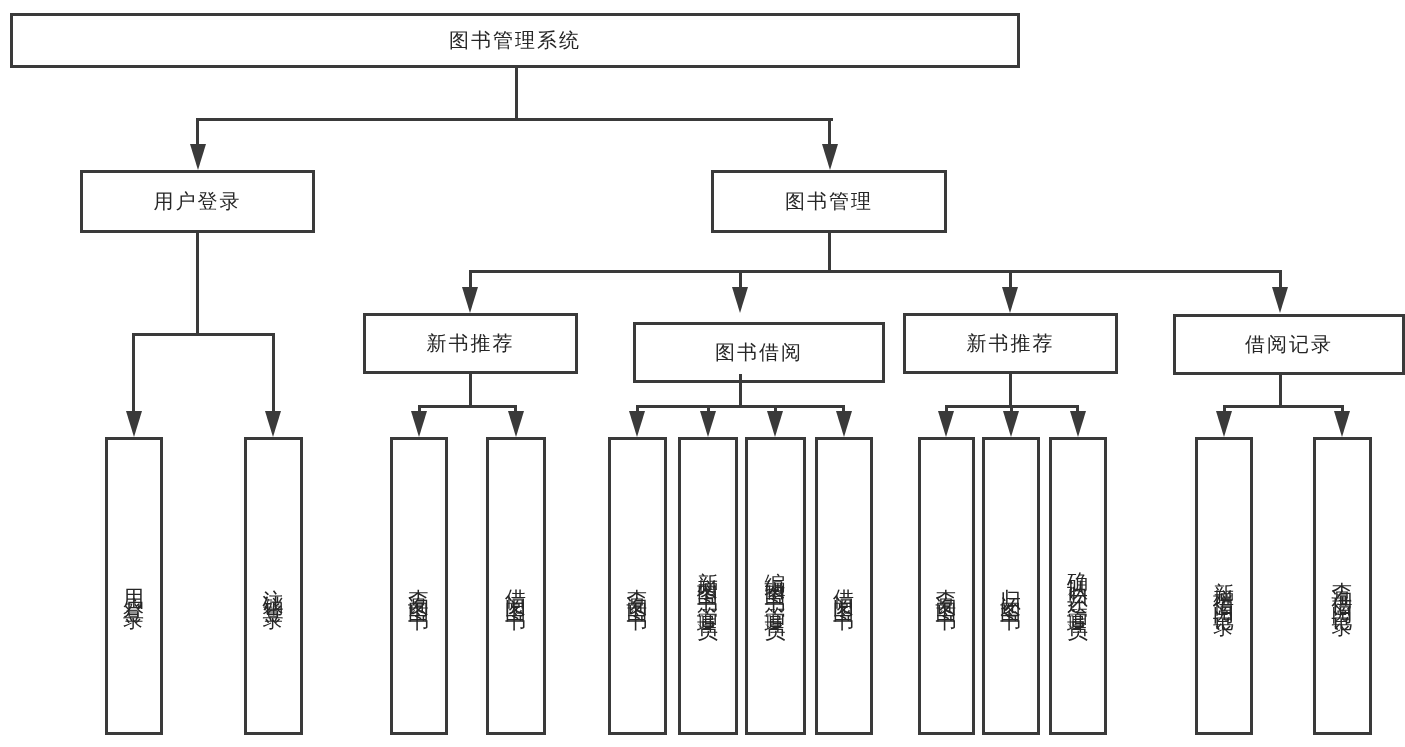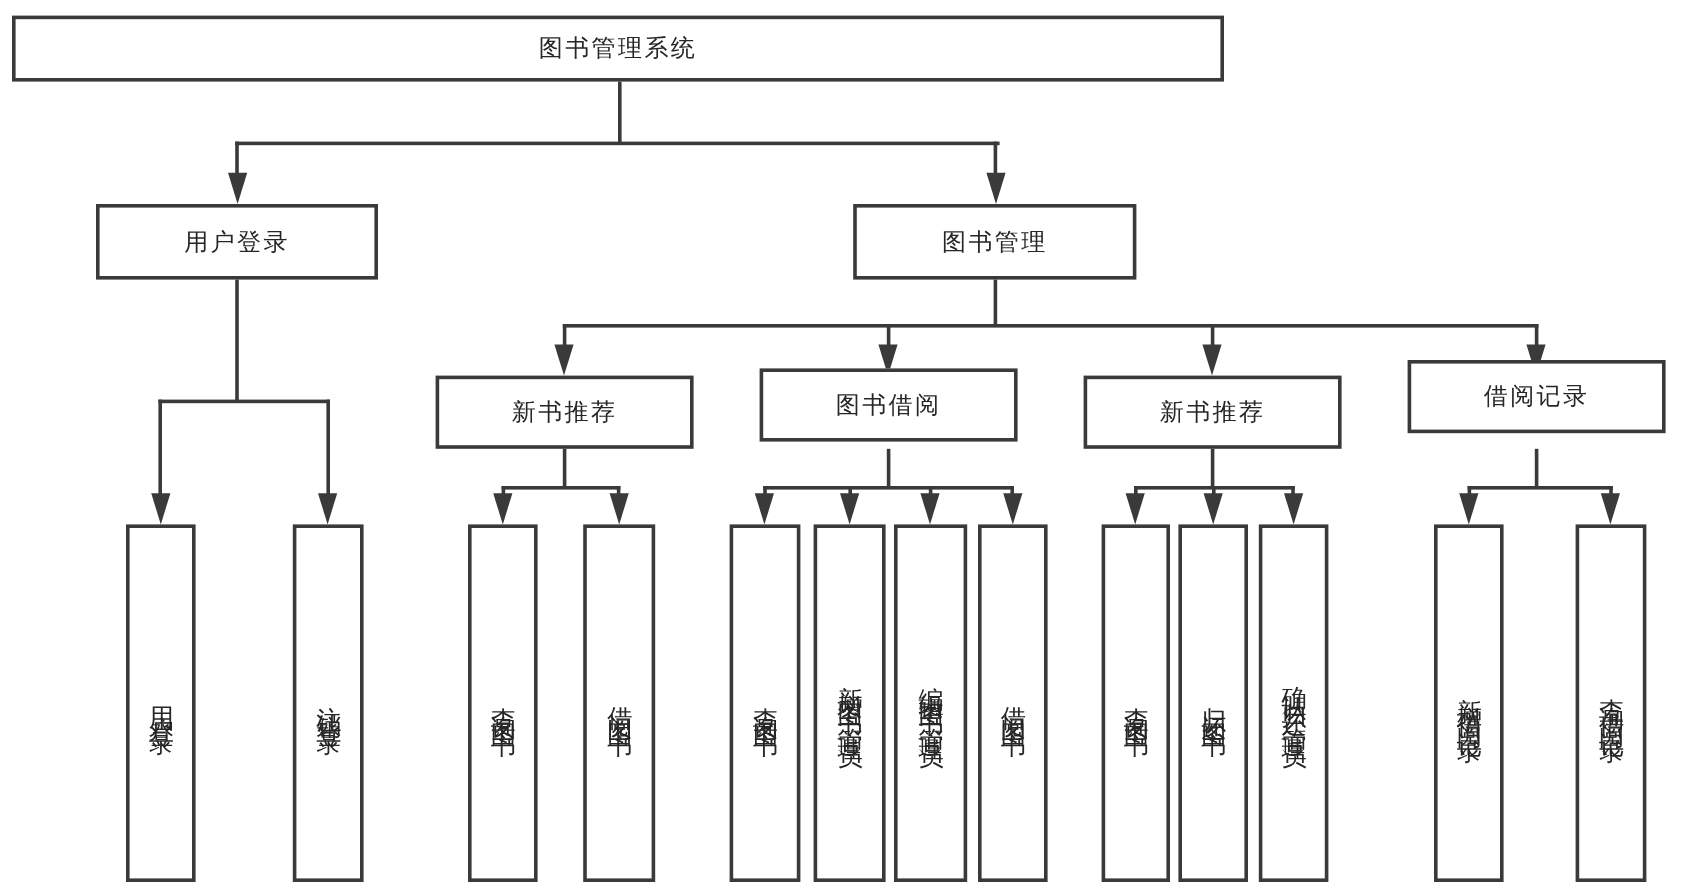--- a/index.html
+++ b/index.html
@@ -72,27 +72,27 @@
   <div class="line" style="left:739px;top:270px;width:3px;height:20px"></div>
   <div class="arrow" style="left:732px;top:287px"></div>
   <div class="line" style="left:1009px;top:270px;width:3px;height:20px"></div>
   <div class="arrow" style="left:1002px;top:287px"></div>
   <div class="line" style="left:1279px;top:270px;width:3px;height:20px"></div>
   <div class="arrow" style="left:1272px;top:287px"></div>
 
   <div class="box hbox" style="left:363px;top:313px;width:215px;height:61px">
     <span>新书推荐</span>
   </div>
-  <div class="box hbox" style="left:633px;top:307px;width:215px;height:61px">
+  <div class="box hbox" style="left:633px;top:322px;width:252px;height:61px">
     <span>图书借阅</span>
   </div>
   <div class="box hbox" style="left:903px;top:313px;width:215px;height:61px">
     <span>新书推荐</span>
   </div>
-  <div class="box hbox" style="left:1173px;top:300px;width:215px;height:61px">
+  <div class="box hbox" style="left:1173px;top:314px;width:232px;height:61px">
     <span>借阅记录</span>
   </div>
 
   <div class="line" style="left:469px;top:374px;width:3px;height:33px"></div>
   <div class="line" style="left:418px;top:405px;width:99px;height:3px"></div>
   <div class="line" style="left:418px;top:405px;width:3px;height:9px"></div>
   <div class="arrow" style="left:411px;top:411px"></div>
   <div class="line" style="left:514px;top:405px;width:3px;height:9px"></div>
   <div class="arrow" style="left:508px;top:411px"></div>
 

